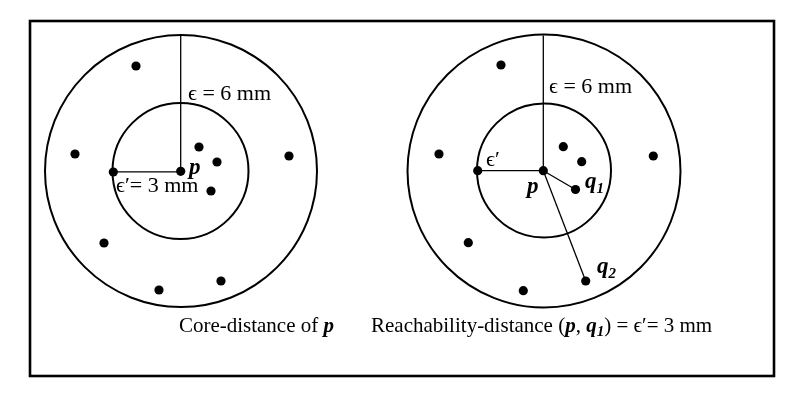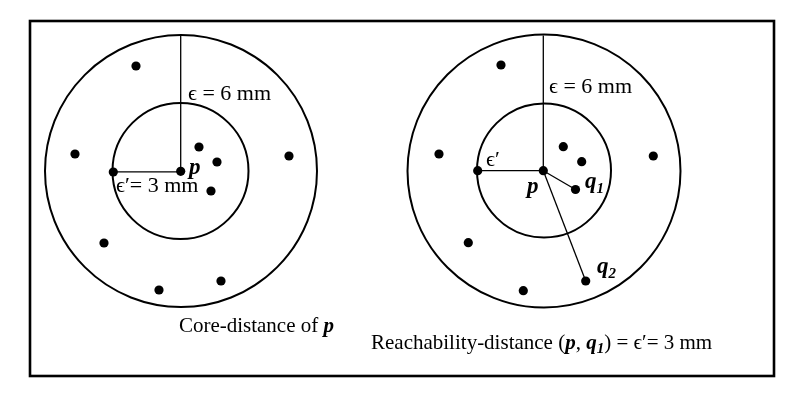--- a/index.html
+++ b/index.html
@@ -61,21 +61,21 @@
     white-space: nowrap;
   }
   .caption-left {
     left: 34px;
     top: 312px;
     width: 300px;
     text-align: right;
   }
   .caption-right {
     left: 371px;
-    top: 329px;
+    top: 312px;
     text-align: right;
   }
   .caption .em {
     font-style: italic;
     font-weight: bold;
   }
   .caption .sub {
     font-size: 0.72em;
     vertical-align: -0.28em;
     font-style: italic;

